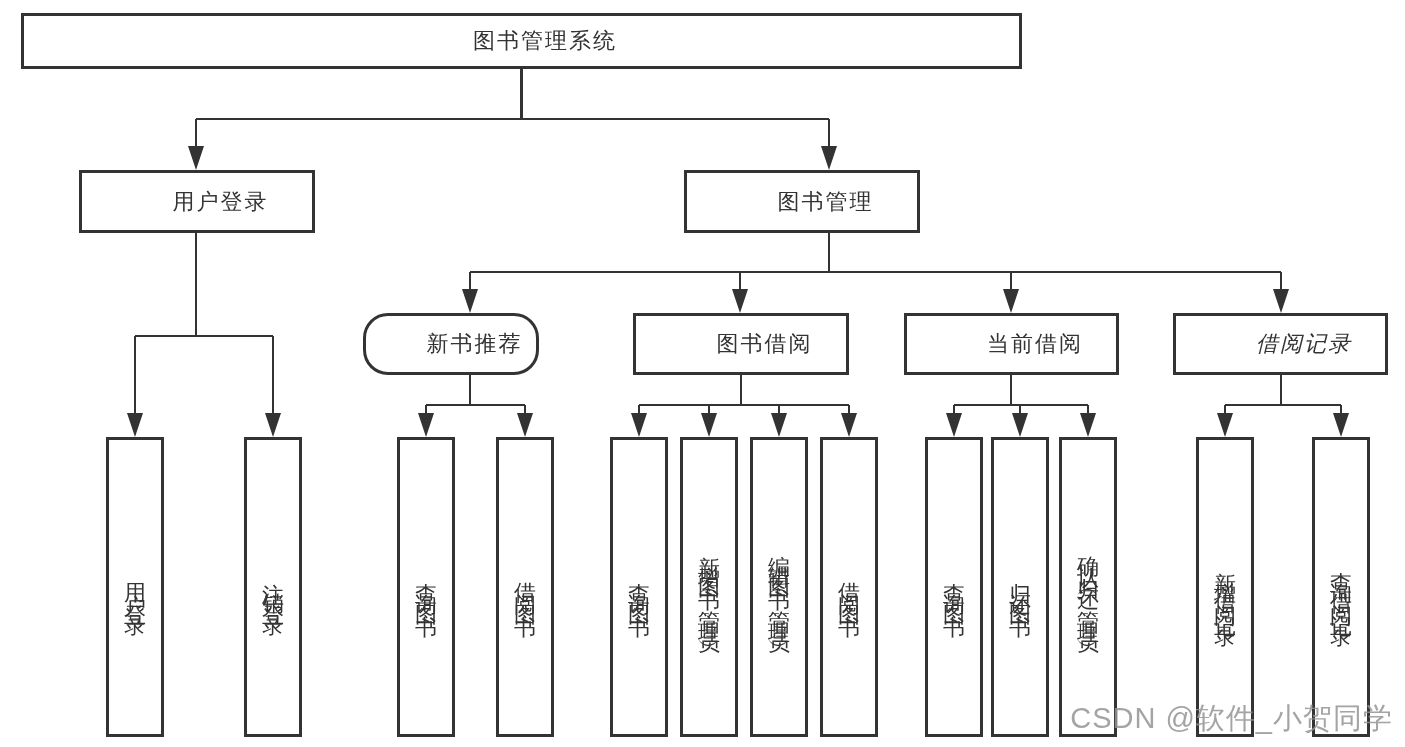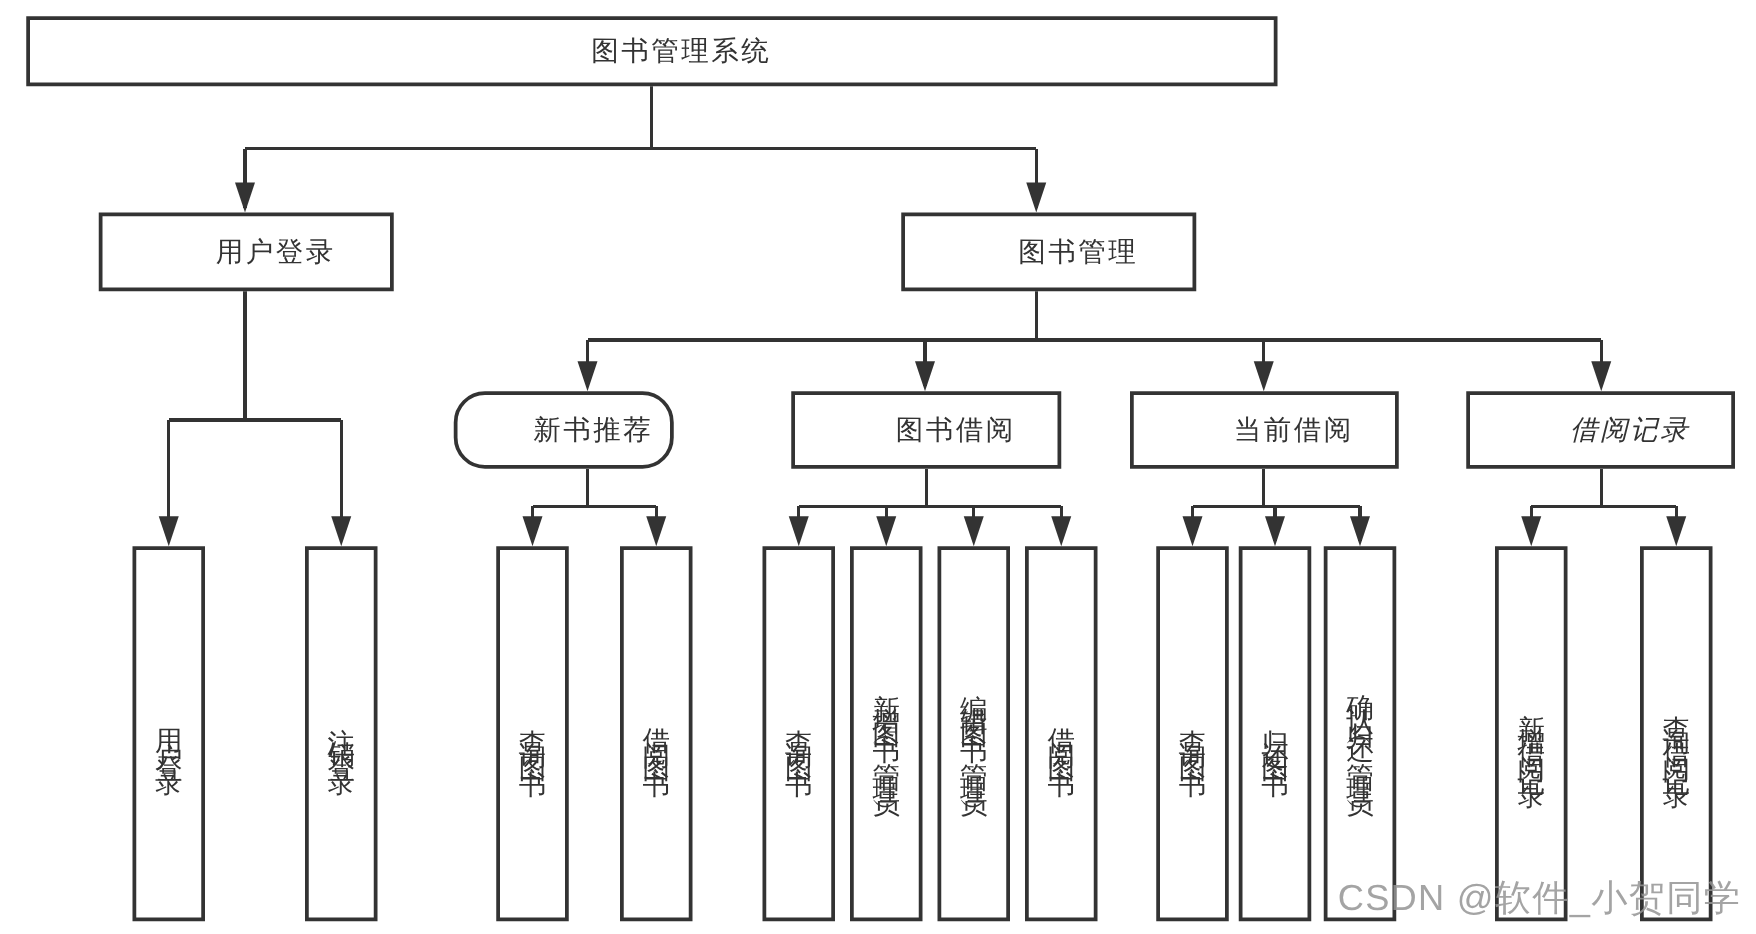--- a/index.html
+++ b/index.html
@@ -111,21 +111,21 @@
       <line x1="1225" y1="405" x2="1225" y2="433"></line>
       <line x1="1341" y1="405" x2="1341" y2="433"></line>
       <polygon points="1217,413 1233,413 1225,437"></polygon>
       <polygon points="1333,413 1349,413 1341,437"></polygon>
     </g>
   </svg>
 
   <div class="node h" style="left:21px;top:13px;width:1001px;height:56px;">图书管理系统</div>
 
   <div class="node h" style="left:79px;top:170px;width:236px;height:63px;">用户登录</div>
-  <div class="node h" style="left:721px;top:170px;width:236px;height:63px;font-family:Liberation Mono, monospace;">图书管理</div>
+  <div class="node h" style="left:684px;top:170px;width:236px;height:63px;font-family:Liberation Mono, monospace;">图书管理</div>
 
   <div class="node h" style="left:363px;top:313px;width:176px;height:62px;border-radius:25px;">新书推荐</div>
   <div class="node h" style="left:633px;top:313px;width:216px;height:62px;">图书借阅</div>
   <div class="node h" style="left:904px;top:313px;width:215px;height:62px;">当前借阅</div>
   <div class="node h" style="left:1173px;top:313px;width:215px;height:62px;font-style:italic;">借阅记录</div>
 
   <div class="node v" style="left:106px;top:437px;width:58px;height:300px;">用户登录</div>
   <div class="node v" style="left:244px;top:437px;width:58px;height:300px;">注销登录</div>
 
   <div class="node v" style="left:397px;top:437px;width:58px;height:300px;">查询图书</div>

